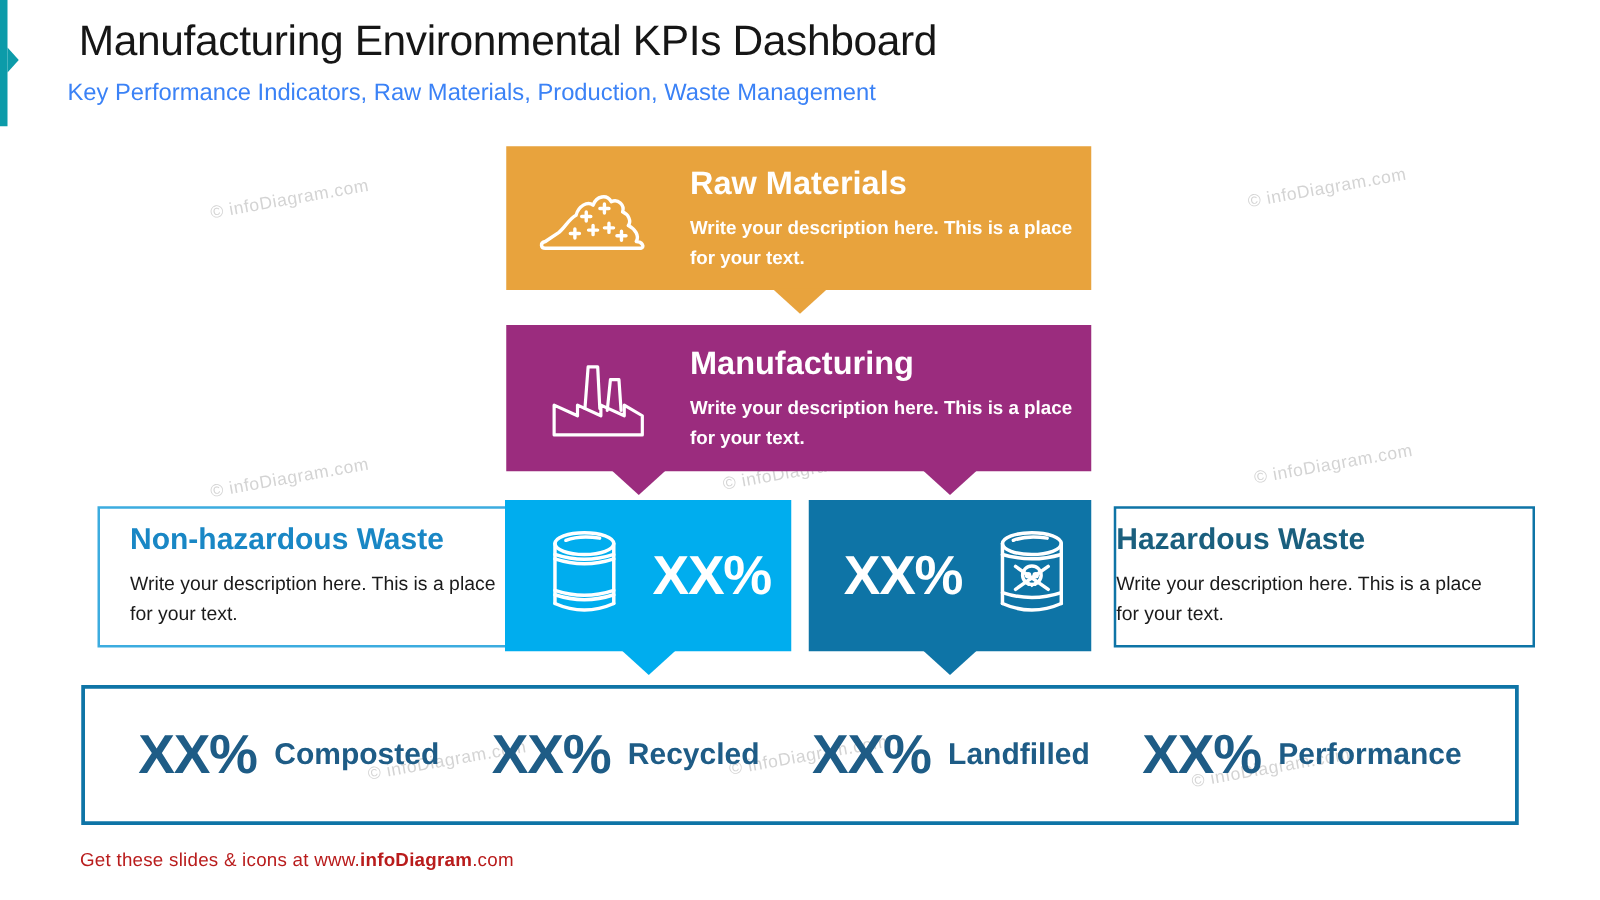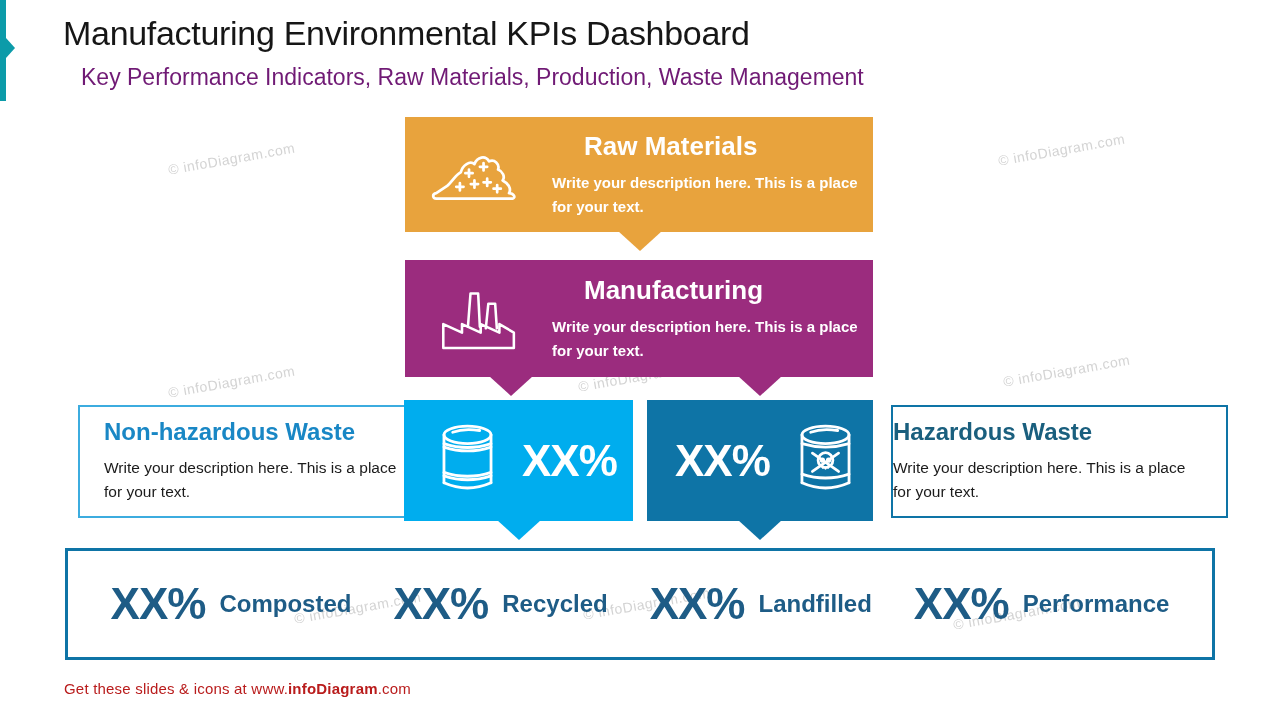--- a/index.html
+++ b/index.html
@@ -7,31 +7,31 @@
   .slide {
     position:relative; width:1280px; height:720px; background:#ffffff;
     font-family:Liberation Sans, sans-serif; overflow:hidden;
   }
   
   .accent-bar { position:absolute; left:0; top:0; width:6px; height:101px; background:#0C9BA9; z-index:2; }
   .accent-chev { position:absolute; left:6px; top:38px; width:0; height:0;
     border-top:10px solid transparent; border-bottom:10px solid transparent; border-left:9px solid #0C9BA9; z-index:2; }
   
   .page-title { position:absolute; left:63px; top:14px; font-size:34px; font-weight:400; color:#161616; letter-spacing:-0.3px; z-index:2; }
-  .page-subtitle { position:absolute; left:81px; top:64px; font-size:23px; font-weight:400; color:#701a75; z-index:2; }
+  .page-subtitle { position:absolute; left:54px; top:64px; font-size:19px; font-weight:400; color:#3b82f6; z-index:2; }
   
   .wm { position:absolute; color:#c9c9c9; opacity:.8; font-size:14px; letter-spacing:.5px;
     transform:rotate(-10deg); transform-origin:left top; white-space:nowrap; z-index:1; }
   
   .card { position:absolute; display:flex; align-items:center; z-index:2; }
   .card-raw { left:405px; top:117px; width:468px; height:115px; background:#E8A33D; }
   .card-mfg { left:405px; top:260px; width:468px; height:117px; background:#9B2C7E; }
   .card-icon-box { flex:0 0 147px; display:flex; justify-content:center; align-items:center; }
   .card-text { color:#fff; }
-  .card-title { font-size:26px; font-weight:700; margin-bottom:9px;margin-left:32px; }
+  .card-title { font-size:26px; font-weight:700; margin-bottom:9px; }
   .card-desc { font-size:15px; font-weight:700; line-height:1.55; width:312px; }
   
   .tail { position:absolute; width:0; height:0; z-index:2;
     border-left:22px solid transparent; border-right:22px solid transparent; border-top:20px solid #000; }
   .tail-raw   { left:618px; top:231px; border-top-color:#E8A33D; }
   .tail-mfg-l { left:489px; top:376px; border-top-color:#9B2C7E; }
   .tail-mfg-r { left:738px; top:376px; border-top-color:#9B2C7E; }
   .tail-cyan  { left:497px; top:520px; border-top-color:#00ADEE; }
   .tail-dark  { left:738px; top:520px; border-top-color:#0E74A6; }
   

